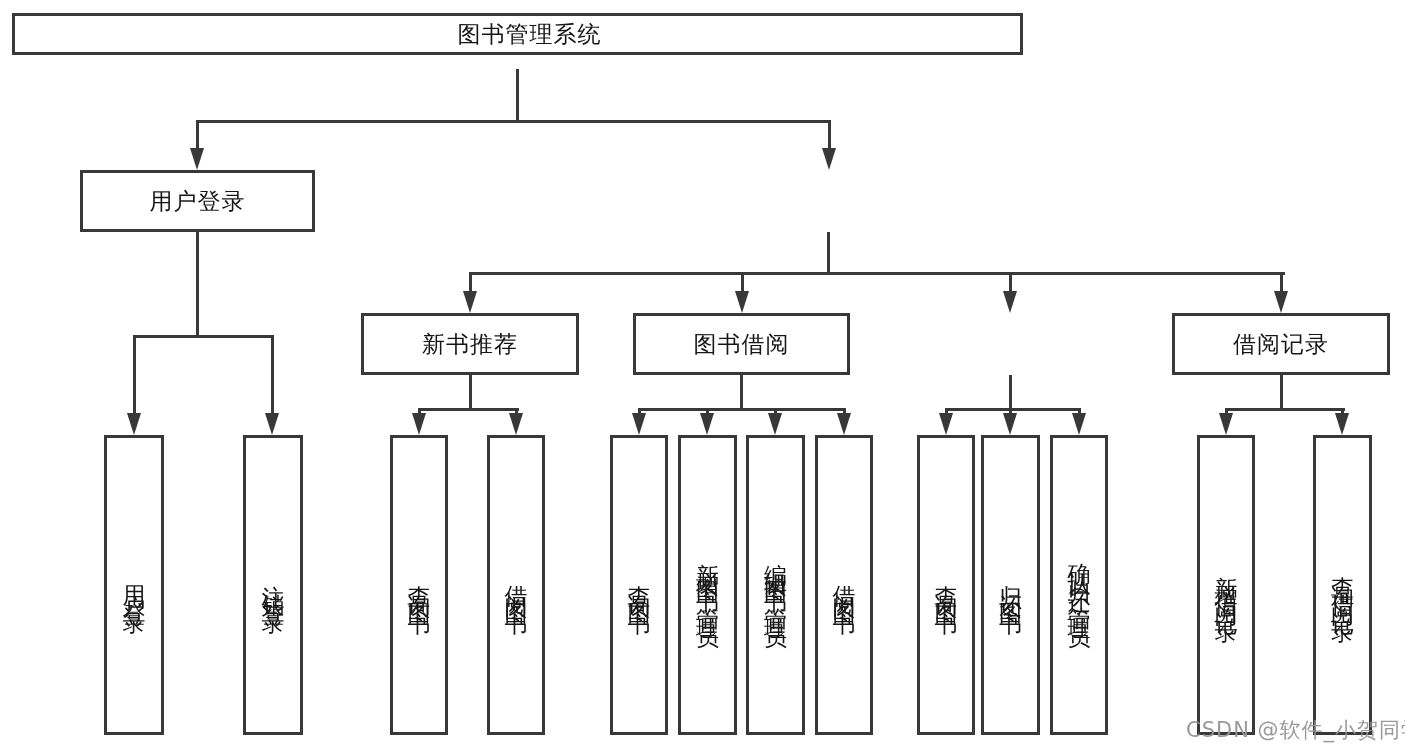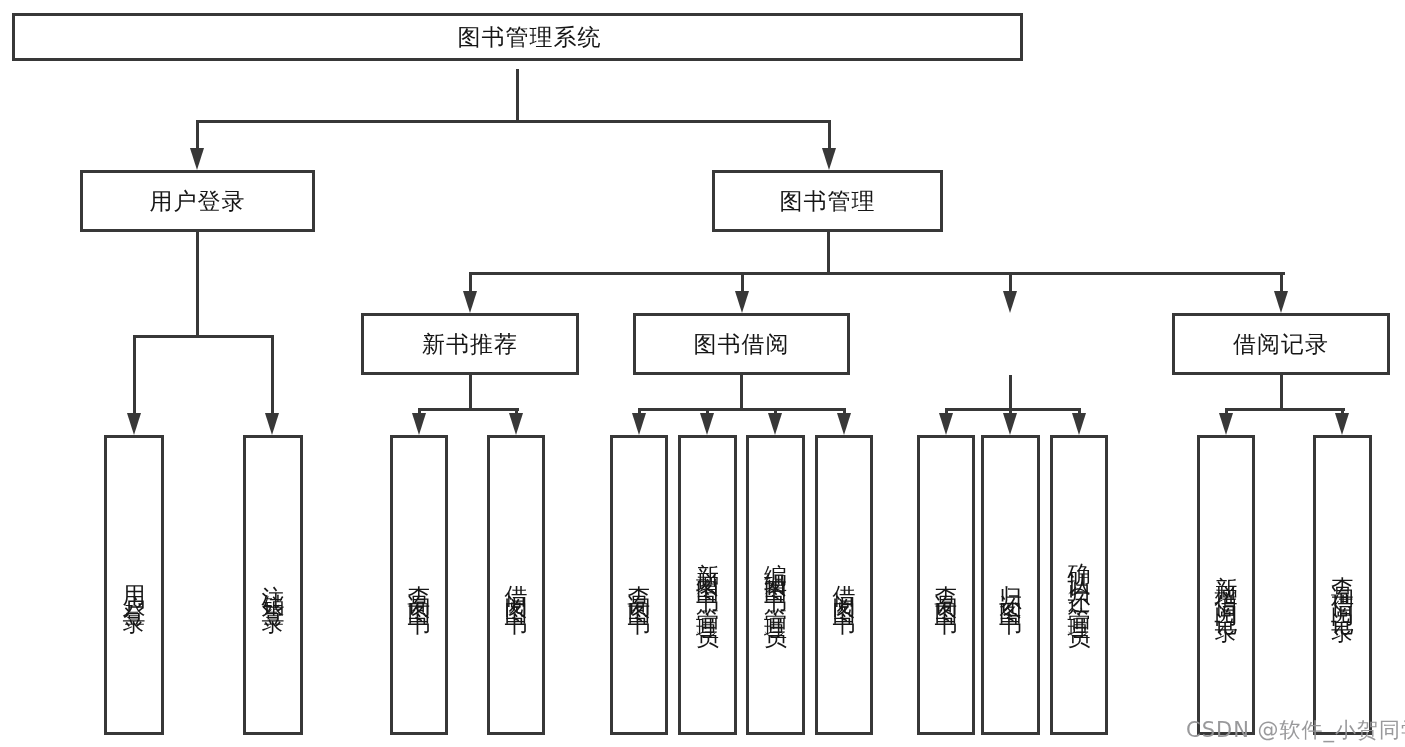--- a/index.html
+++ b/index.html
@@ -47,31 +47,28 @@
     letter-spacing:1px;
     z-index:10;
     white-space:nowrap;
   }
 </style>
 </head>
 <body>
 
 <div id="canvas">
 
-  <div class="box h" style="left:12px;top:13px;width:1011px;height:48px;padding-left:24px;">
+  <div class="box h" style="left:12px;top:13px;width:1011px;height:42px;padding-left:24px;">
     <span>图书管理系统</span>
   </div>
 
   <div class="box h" style="left:80px;top:170px;width:235px;height:62px;">
     <span>用户登录</span>
   </div>
 
-  <div class="box h" style="left:712px;top:170px;width:231px;height:62px;">
-    <span>图书管理</span>
-  </div>
 
   <div class="box h" style="left:633px;top:313px;width:217px;height:62px;">
     <span>图书借阅</span>
   </div>
 
   <div class="box h" style="left:361px;top:313px;width:218px;height:62px;">
     <span>新书推荐</span>
   </div>
 
 

